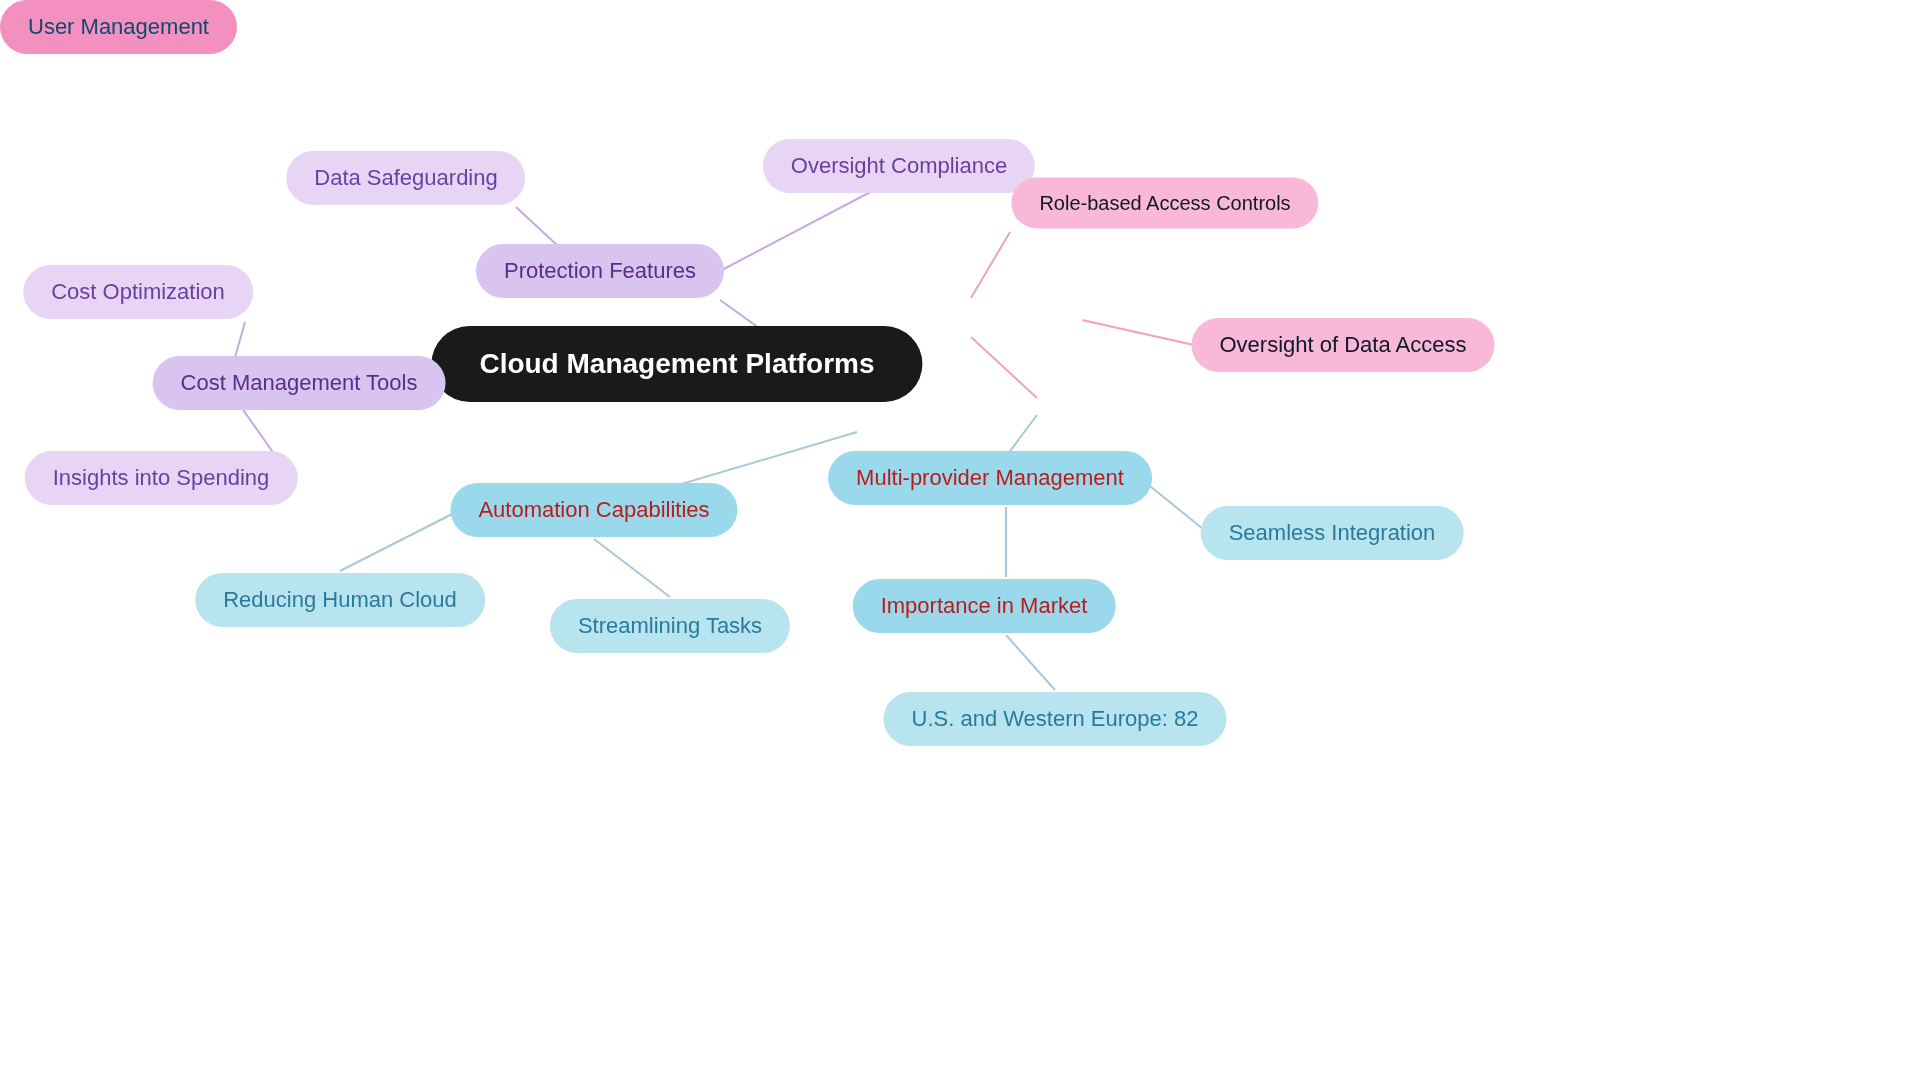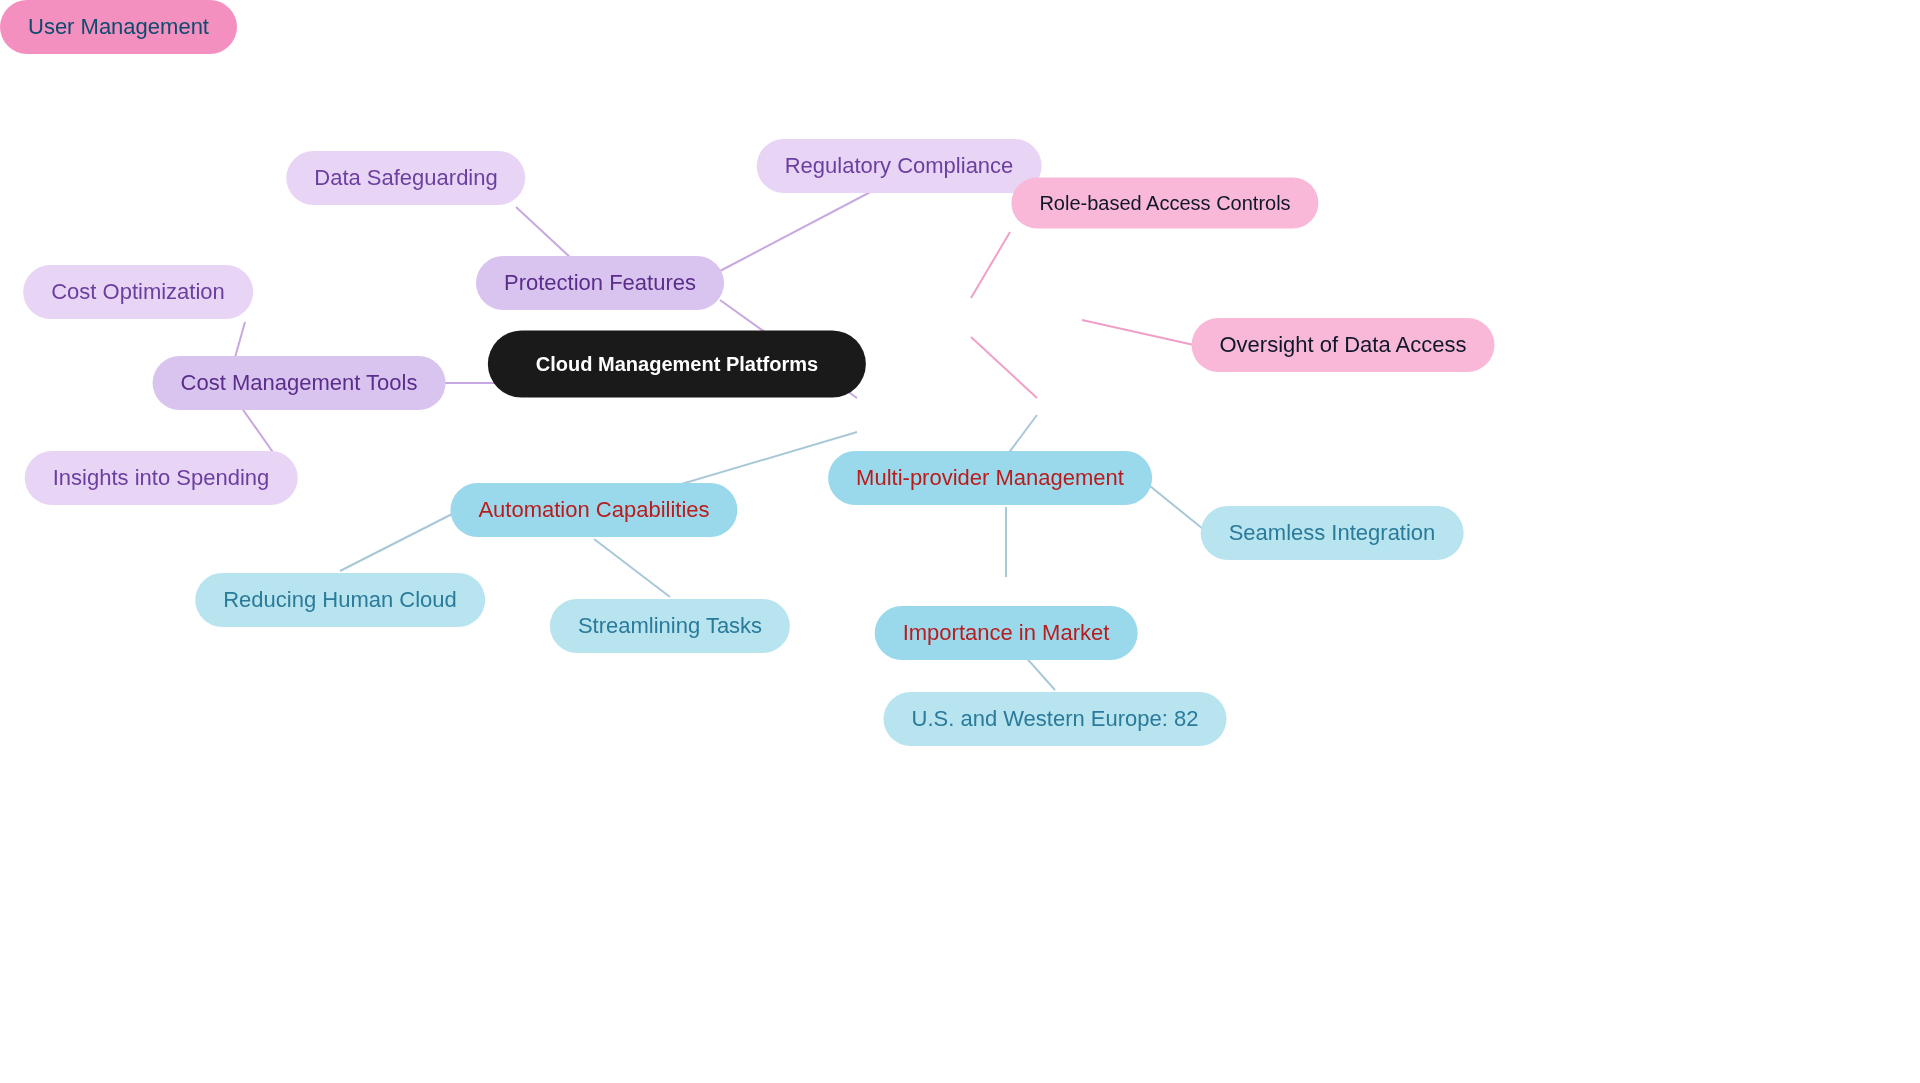--- a/index.html
+++ b/index.html
@@ -27,21 +27,21 @@
       text-align: center;
       font-size: 22px;
       font-weight: 500;
       padding: 14px 28px;
       cursor: pointer;
       white-space: nowrap;
     }
     .node-center {
       background: #1a1a1a;
       color: #ffffff;
-      font-size: 20px;
+      font-size: 28px;
       font-weight: 600;
       border-radius: 50px;
       padding: 22px 48px;
     }
     .node-purple {
       background: #e8d5f5;
       color: #6b3fa0;
       border: none;
     }
     .node-purple-mid {
@@ -98,23 +98,23 @@
 
   <line x1="1140" y1="478" x2="1208" y2="533" stroke="#a8c8d8" stroke-width="2"></line>
 
   <line x1="1006" y1="507" x2="1006" y2="577" stroke="#a8c8d8" stroke-width="2"></line>
 
   <line x1="1006" y1="635" x2="1055" y2="690" stroke="#a8c8d8" stroke-width="2"></line>
 </svg>
 
 <div class="node node-center" style="left: 677px; top: 364px; transform: translate(-50%, -50%);">Cloud Management Platforms</div>
 
-<div class="node node-purple-mid" style="left: 600px; top: 271px; transform: translate(-50%, -50%); margin-top: 12px;">Protection Features</div>
+<div class="node node-purple-mid" style="left: 600px; top: 271px; transform: translate(-50%, -50%);">Protection Features</div>
 
-<div class="node node-purple" style="left: 899px; top: 166px; transform: translate(-50%, -50%);">Regulatory Compliance</div>
+<div class="node node-purple" style="left: 899px; top: 166px; transform: translate(-50%, -50%);">Oversight Compliance</div>
 
 <div class="node node-purple" style="left: 406px; top: 178px; transform: translate(-50%, -50%);">Data Safeguarding</div>
 
 <div class="node node-purple-mid" style="left: 299px; top: 383px; transform: translate(-50%, -50%);">Cost Management Tools</div>
 
 <div class="node node-purple" style="left: 138px; top: 292px; transform: translate(-50%, -50%);">Cost Optimization</div>
 
 <div class="node node-purple" style="left: 161px; top: 478px; transform: translate(-50%, -50%);">Insights into Spending</div>
 
 <div class="node node-blue-mid" style="left: 594px; top: 510px; transform: translate(-50%, -50%);">Automation Capabilities</div>
@@ -126,15 +126,15 @@
 <div class="node node-pink-mid" style="left: 971">User Management</div>
 
 <div class="node node-pink" style="left: 1165px; top: 203px; transform: translate(-50%, -50%); font-size: 20px;">Role-based Access Controls</div>
 
 <div class="node node-pink" style="left: 1343px; top: 345px; transform: translate(-50%, -50%);">Oversight of Data Access</div>
 
 <div class="node node-blue-mid" style="left: 990px; top: 478px; transform: translate(-50%, -50%);">Multi-provider Management</div>
 
 <div class="node node-blue" style="left: 1332px; top: 533px; transform: translate(-50%, -50%); text-align: right;">Seamless Integration</div>
 
-<div class="node node-blue-mid" style="left: 1006px; top: 606px; transform: translate(-50%, -50%); margin-top: 27px;">Importance in Market</div>
+<div class="node node-blue-mid" style="left: 984px; top: 606px; transform: translate(-50%, -50%);">Importance in Market</div>
 
 <div class="node node-blue" style="left: 1055px; top: 719px; transform: translate(-50%, -50%); text-align: right;">U.S. and Western Europe: 82</div>
 
 </body></html>

